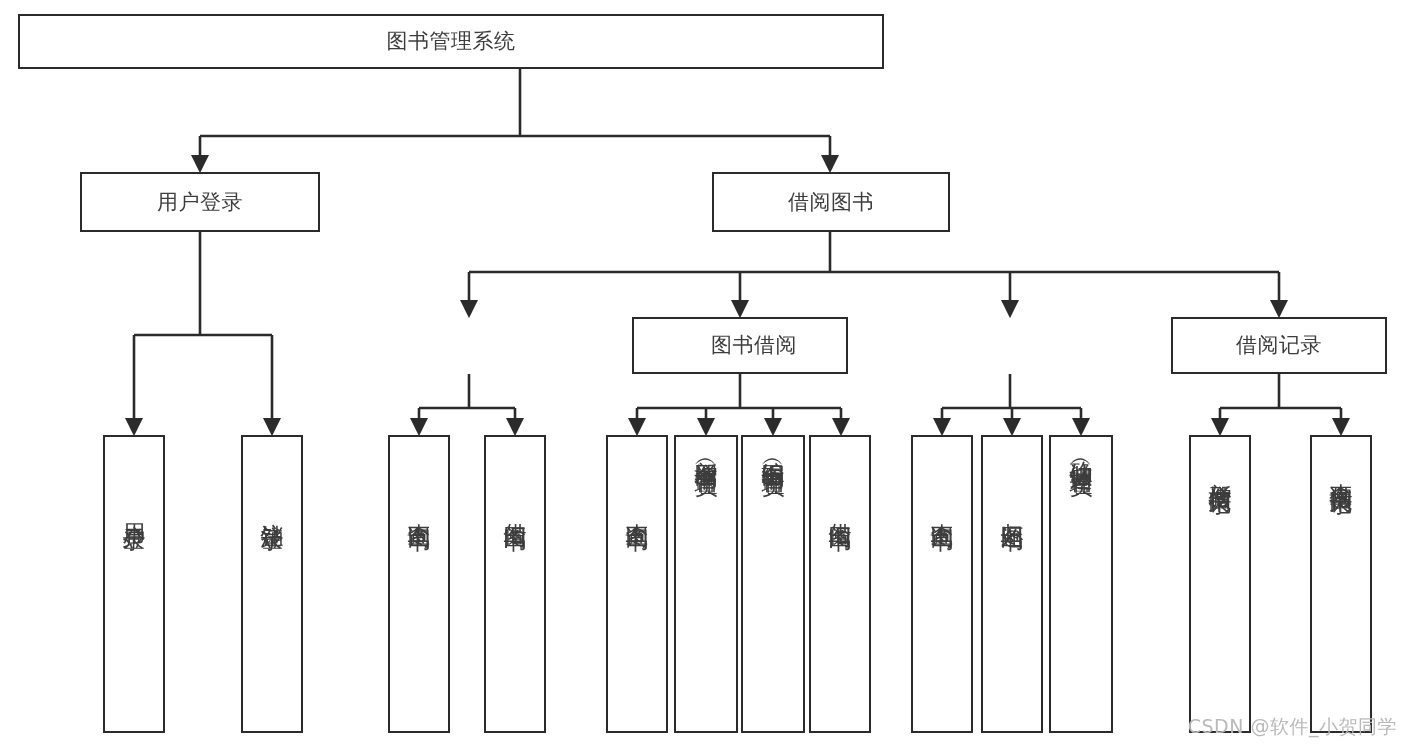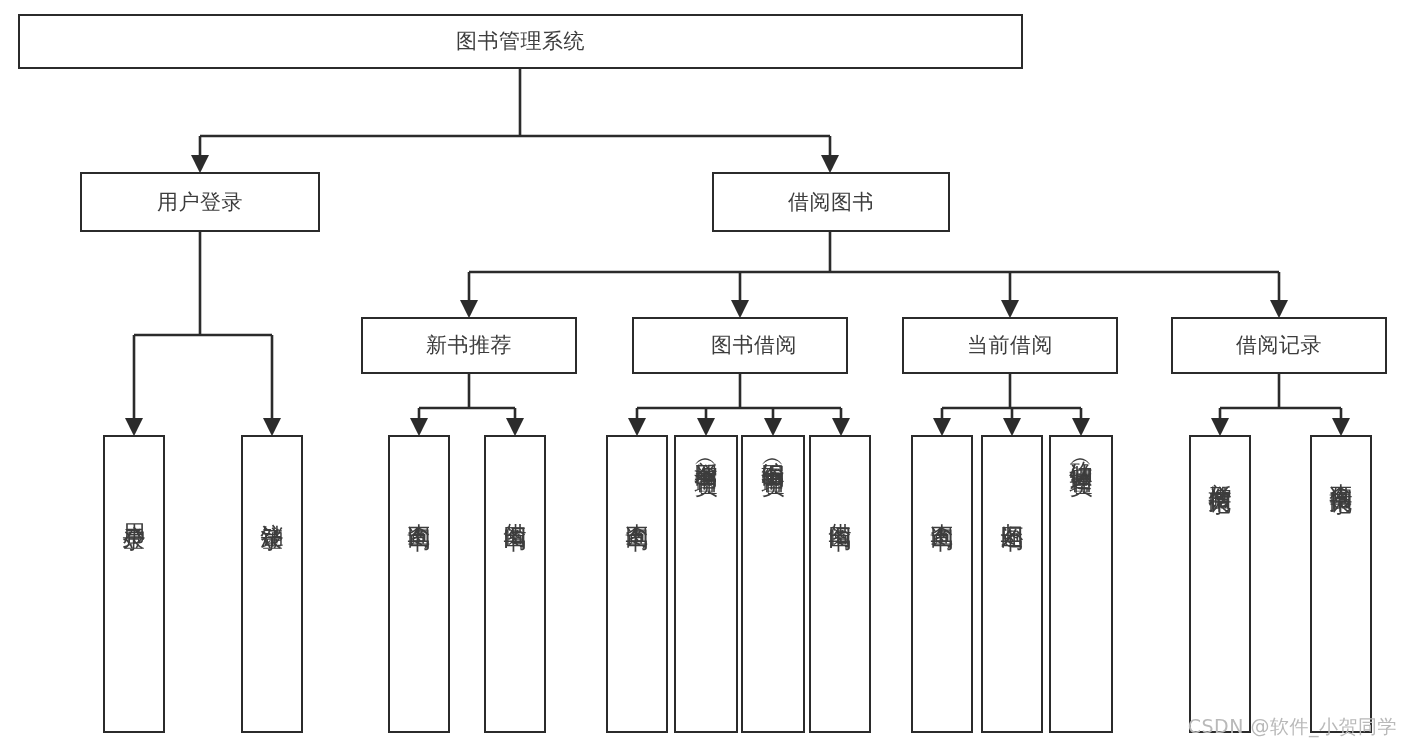--- a/index.html
+++ b/index.html
@@ -112,39 +112,33 @@
       <path d="M 1012 408 L 1012 427" marker-end="url(#arrow)"></path>
       <path d="M 1081 408 L 1081 427" marker-end="url(#arrow)"></path>
 
       <path d="M 1279 374 L 1279 408"></path>
       <path d="M 1220 408 L 1341 408"></path>
       <path d="M 1220 408 L 1220 427" marker-end="url(#arrow)"></path>
       <path d="M 1341 408 L 1341 427" marker-end="url(#arrow)"></path>
     </g>
   </svg>
 
-  <div class="node" style="left:18px; top:14px; width:1005px; height:55px;">
+  <div class="node" style="left:18px; top:14px; width:866px; height:55px;">
     <span class="label">图书管理系统</span>
   </div>
 
   <div class="node" style="left:80px; top:172px; width:240px; height:60px;">
     <span class="label">用户登录</span>
   </div>
   <div class="node" style="left:712px; top:172px; width:238px; height:60px;">
     <span class="label">借阅图书</span>
   </div>
 
-  <div class="node" style="left:361px; top:317px; width:216px; height:57px;">
-    <span class="label">新书推荐</span>
-  </div>
   <div class="node" style="left:632px; top:317px; width:216px; height:57px;padding-left:28px;">
     <span class="label">图书借阅</span>
-  </div>
-  <div class="node" style="left:902px; top:317px; width:216px; height:57px;">
-    <span class="label">当前借阅</span>
   </div>
   <div class="node" style="left:1171px; top:317px; width:216px; height:57px;">
     <span class="label">借阅记录</span>
   </div>
 
   <div class="node vertical" style="left:103px; top:435px; width:62px; height:298px;">
     <span class="label" style="margin-top:68px;">用户登录</span>
   </div>
   <div class="node vertical" style="left:241px; top:435px; width:62px; height:298px;">
     <span class="label" style="margin-top:68px;">注销登录</span>

